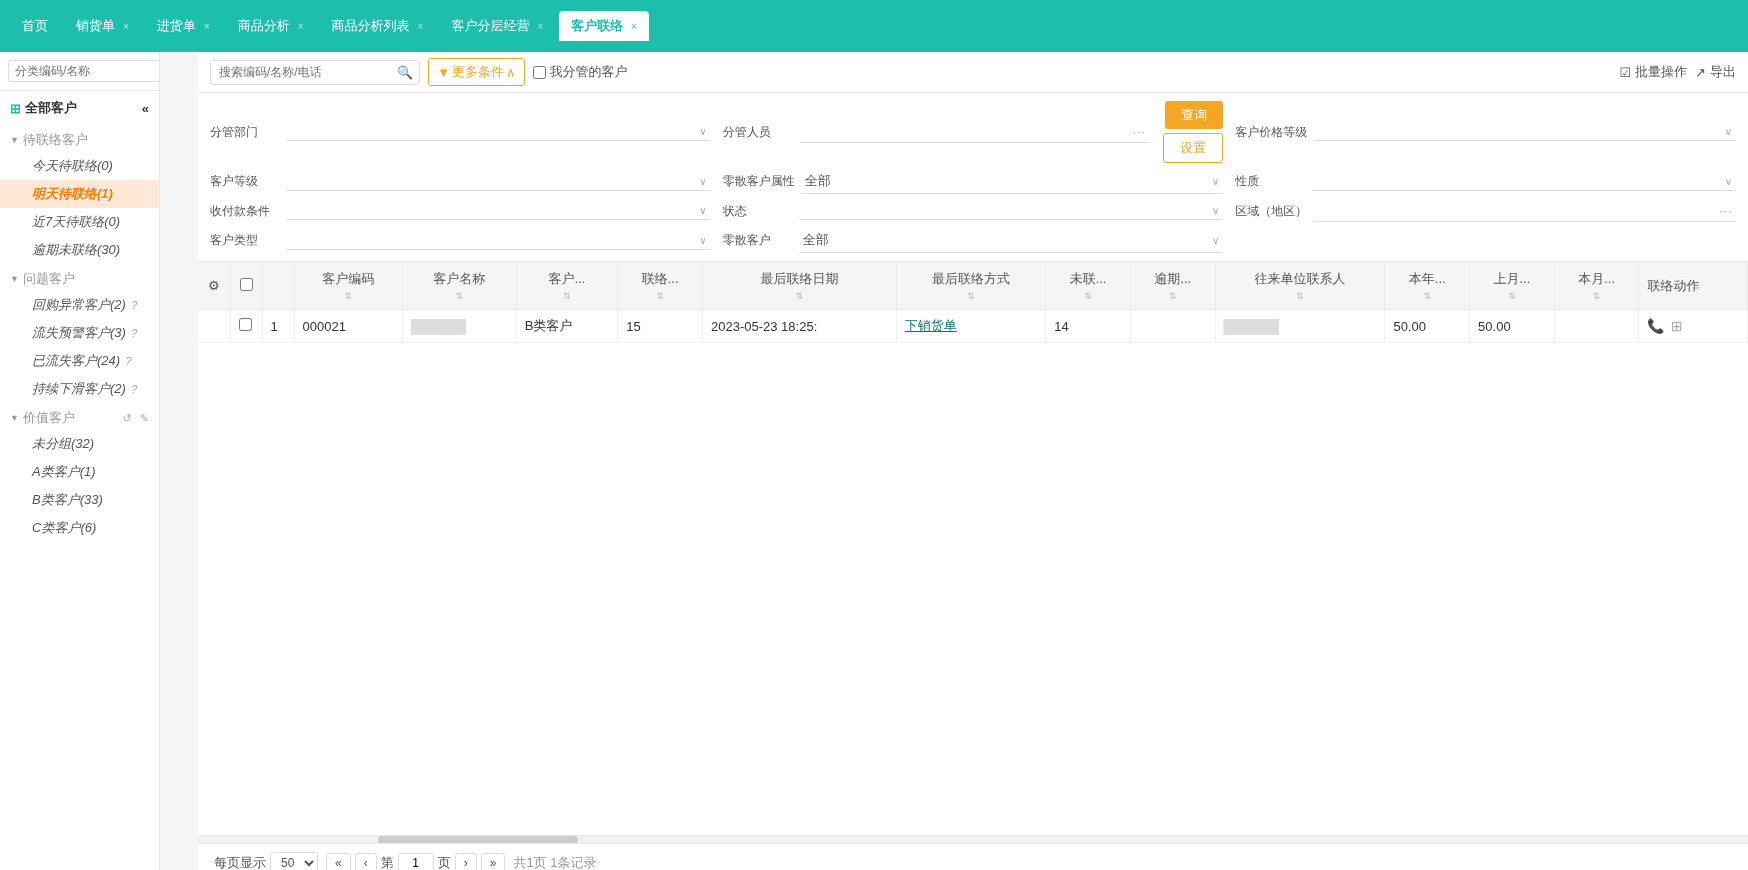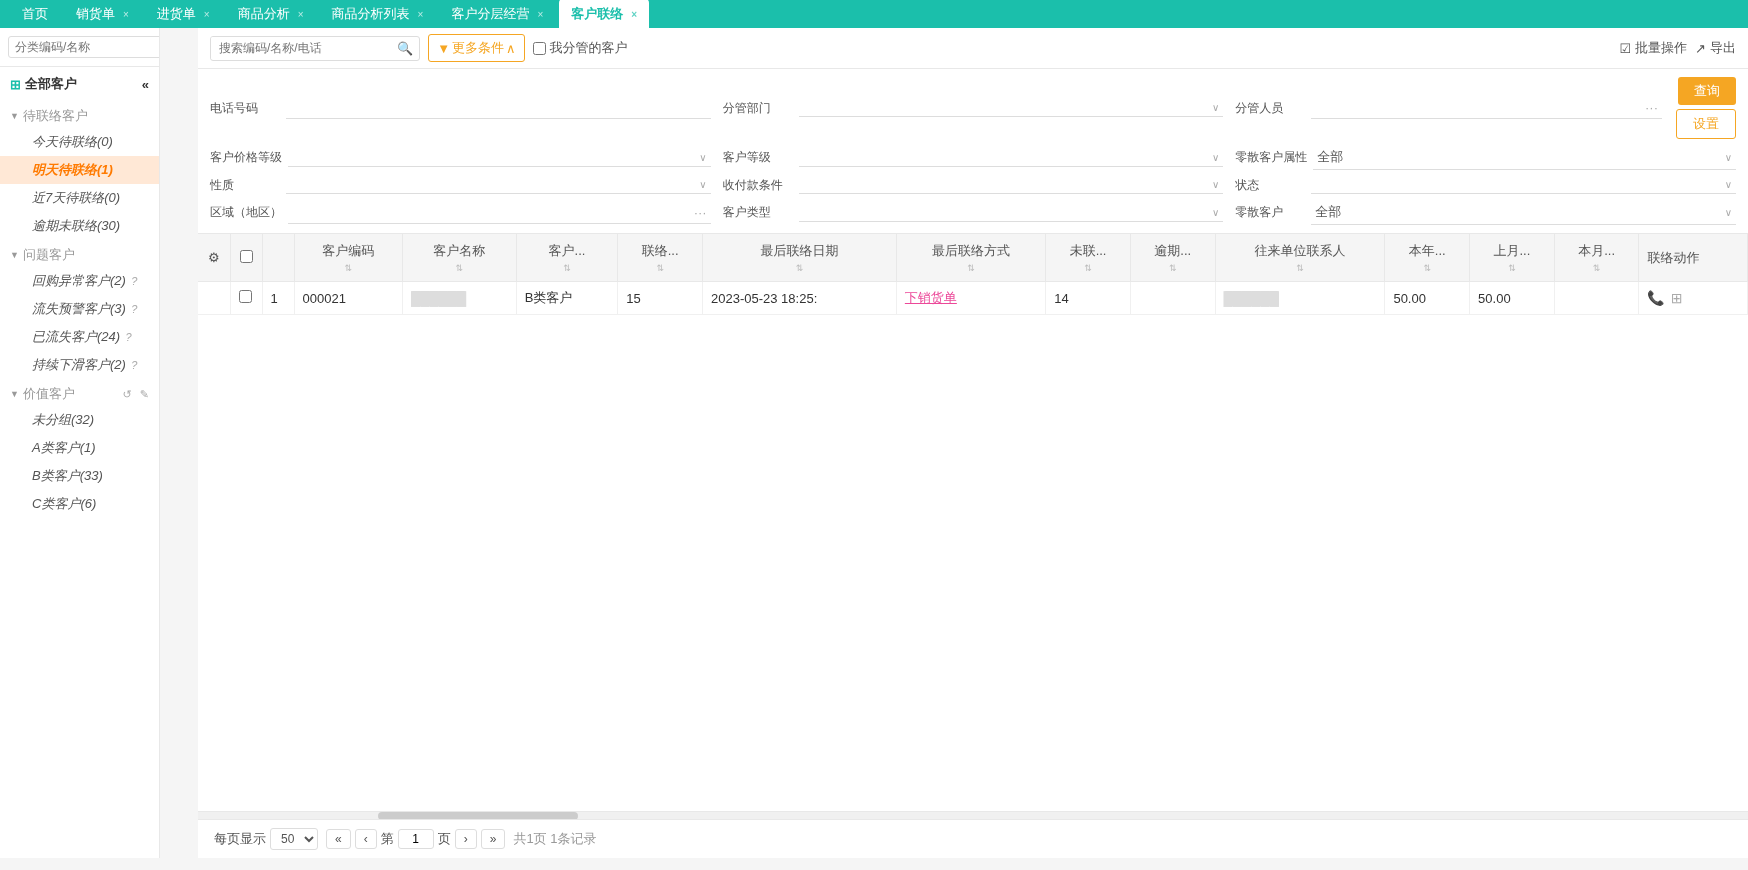--- a/index.html
+++ b/index.html
@@ -1,21 +1,21 @@
 <!DOCTYPE html>
 <html><head>
   <meta charset="utf-8">
   <style>
     * { box-sizing: border-box; margin: 0; padding: 0; font-family: "Microsoft YaHei", Arial, sans-serif; font-size: 13px; }
     body { background: #f5f5f5; overflow: hidden; width: 1748px; height: 870px; }
 
     
     .top-nav {
       display: flex; align-items: center;
-      background: #1bbfab; height: 28px; padding: 0 10px; gap: 4px;
+      background: #1bbfab; height: 52px; padding: 0 10px; gap: 4px;
     }
     .nav-item {
       color: #fff; padding: 6px 12px; cursor: pointer; border-radius: 4px 4px 0 0;
       display: flex; align-items: center; gap: 4px; font-size: 13px;
     }
     .nav-item.active { background: #fff; color: #1bbfab; font-weight: bold; }
     .nav-item .close-x { font-size: 10px; margin-left: 4px; opacity: 0.7; }
 
     
     .main-layout { display: flex; height: calc(870px - 40px); gap: 38px; }
@@ -121,21 +121,21 @@
       padding: 8px 8px; text-align: left; border-bottom: 1px solid #e8e8e8;
       border-right: 1px solid #e8e8e8; white-space: nowrap; color: #555; font-weight: normal;
       cursor: pointer;
     }
     th .col-title { display: flex; align-items: center; gap: 3px; flex-direction: column; }
     th .sort-icon { color: #bbb; font-size: 9px; }
     td {
       padding: 7px 8px; border-bottom: 1px solid #f0f0f0;
       border-right: 1px solid #f0f0f0; color: #333;
     }
-    .link-text { color: #ec4899; text-decoration: underline; cursor: pointer; }
+    .link-text { color: #0f766e; text-decoration: underline; cursor: pointer; }
     .action-icons { display: flex; gap: 6px; }
     .action-icon { color: #aaa; cursor: pointer; font-size: 14px; }
     .col-gear { width: 32px; text-align: center; }
     .col-check { width: 32px; text-align: center; }
     .col-num { width: 32px; text-align: center; color: #999; }
 
     
     .pagination {
       display: flex; align-items: center; justify-content: flex-start;
       padding: 8px 16px; background: #fff; border-top: 1px solid #e8e8e8;
@@ -292,24 +292,20 @@
         </div>
         <div class="btn-export">
           <span>↗</span>
           <span>导出</span>
         </div>
       </div>
     </div>
 
     <div class="advanced-filter">
 
-      <div class="filter-row">
-        <span class="filter-label">电话号码</span>
-        <input class="filter-input" type="text" style="">
-      </div>
       <div class="filter-row">
         <span class="filter-label">分管部门</span>
         <div class="filter-select">
           <span></span>
           <span class="chevron">∨</span>
         </div>
       </div>
       <div class="filter-row">
         <span class="filter-label">分管人员</span>
         <div class="filter-select" style="flex:1;">

